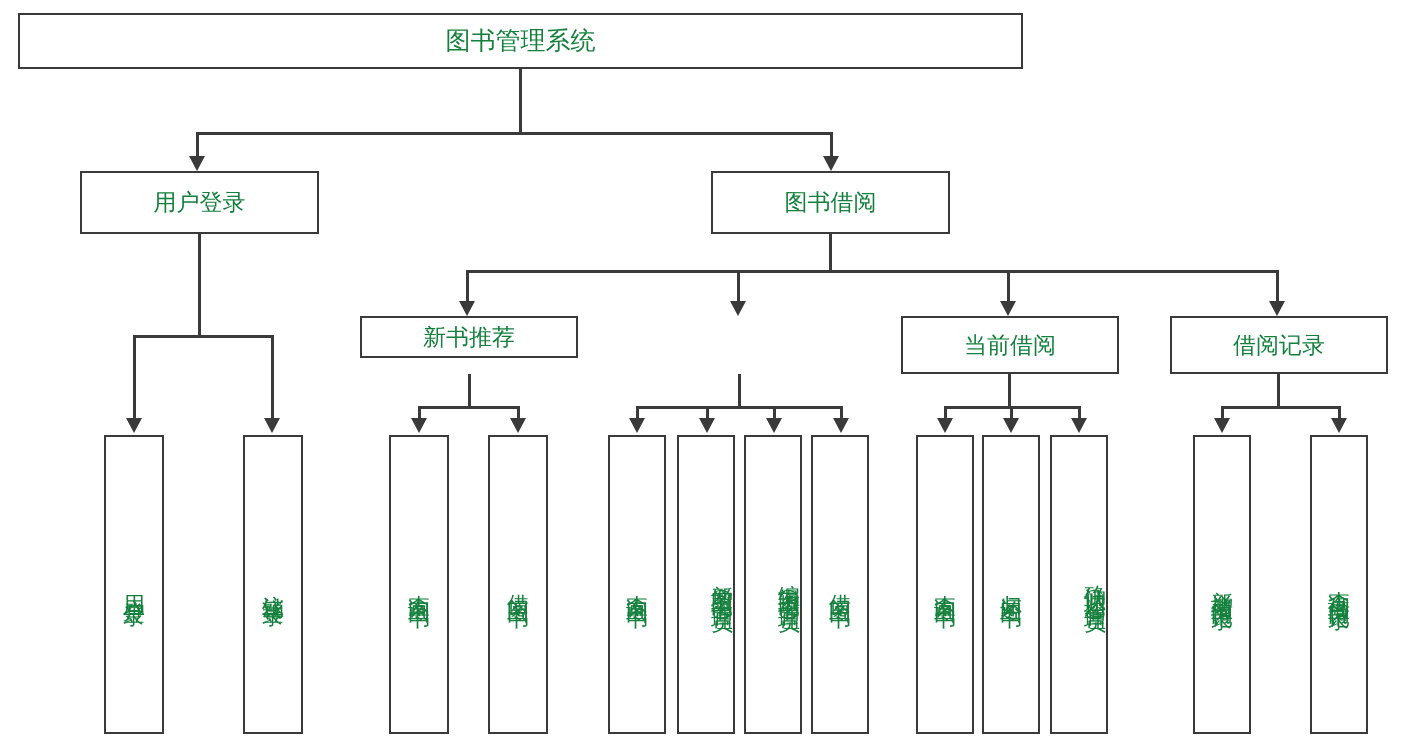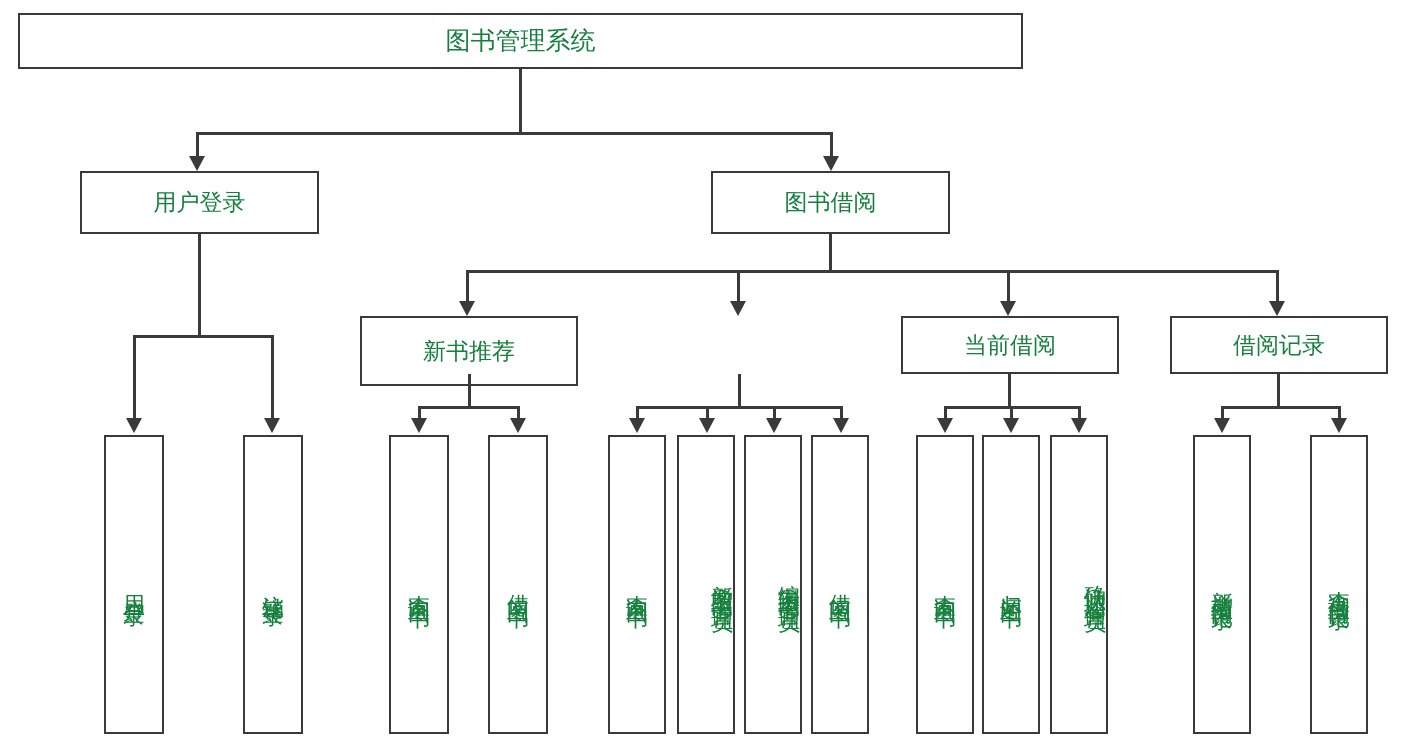--- a/index.html
+++ b/index.html
@@ -109,21 +109,21 @@
   <div class="hline" style="left:466px; top:270px; width:810px;"></div>
   <div class="vline" style="left:466px; top:270px; height:33px;"></div>
   <div class="arrow" style="left:459px; top:301px;"></div>
   <div class="vline" style="left:737px; top:270px; height:33px;"></div>
   <div class="arrow" style="left:730px; top:301px;"></div>
   <div class="vline" style="left:1007px; top:270px; height:33px;"></div>
   <div class="arrow" style="left:1000px; top:301px;"></div>
   <div class="vline" style="left:1276px; top:270px; height:33px;"></div>
   <div class="arrow" style="left:1269px; top:301px;"></div>
 
-  <div class="node level3" style="left:360px; top:316px; width:218px; height:70px;">新书推荐</div>
+  <div class="node level3" style="left:360px; top:316px; width:218px; height:42px;">新书推荐</div>
 
 
   <div class="node level3" style="left:901px; top:316px; width:218px; height:58px;">当前借阅</div>
 
   <div class="node level3" style="left:1170px; top:316px; width:218px; height:58px;">借阅记录</div>
 
   <div class="vline" style="left:468px; top:374px; height:32px;"></div>
   <div class="hline" style="left:418px; top:406px; width:102px;"></div>
   <div class="vline" style="left:418px; top:406px; height:14px;"></div>
   <div class="arrow" style="left:411px; top:418px;"></div>

